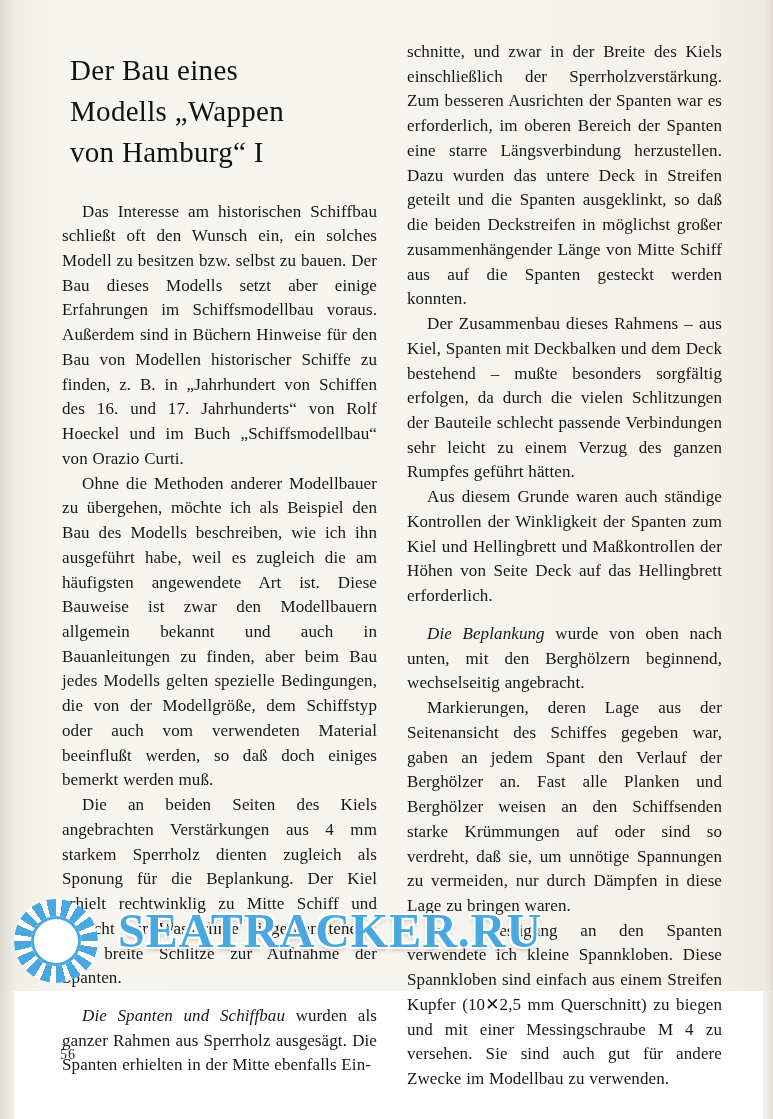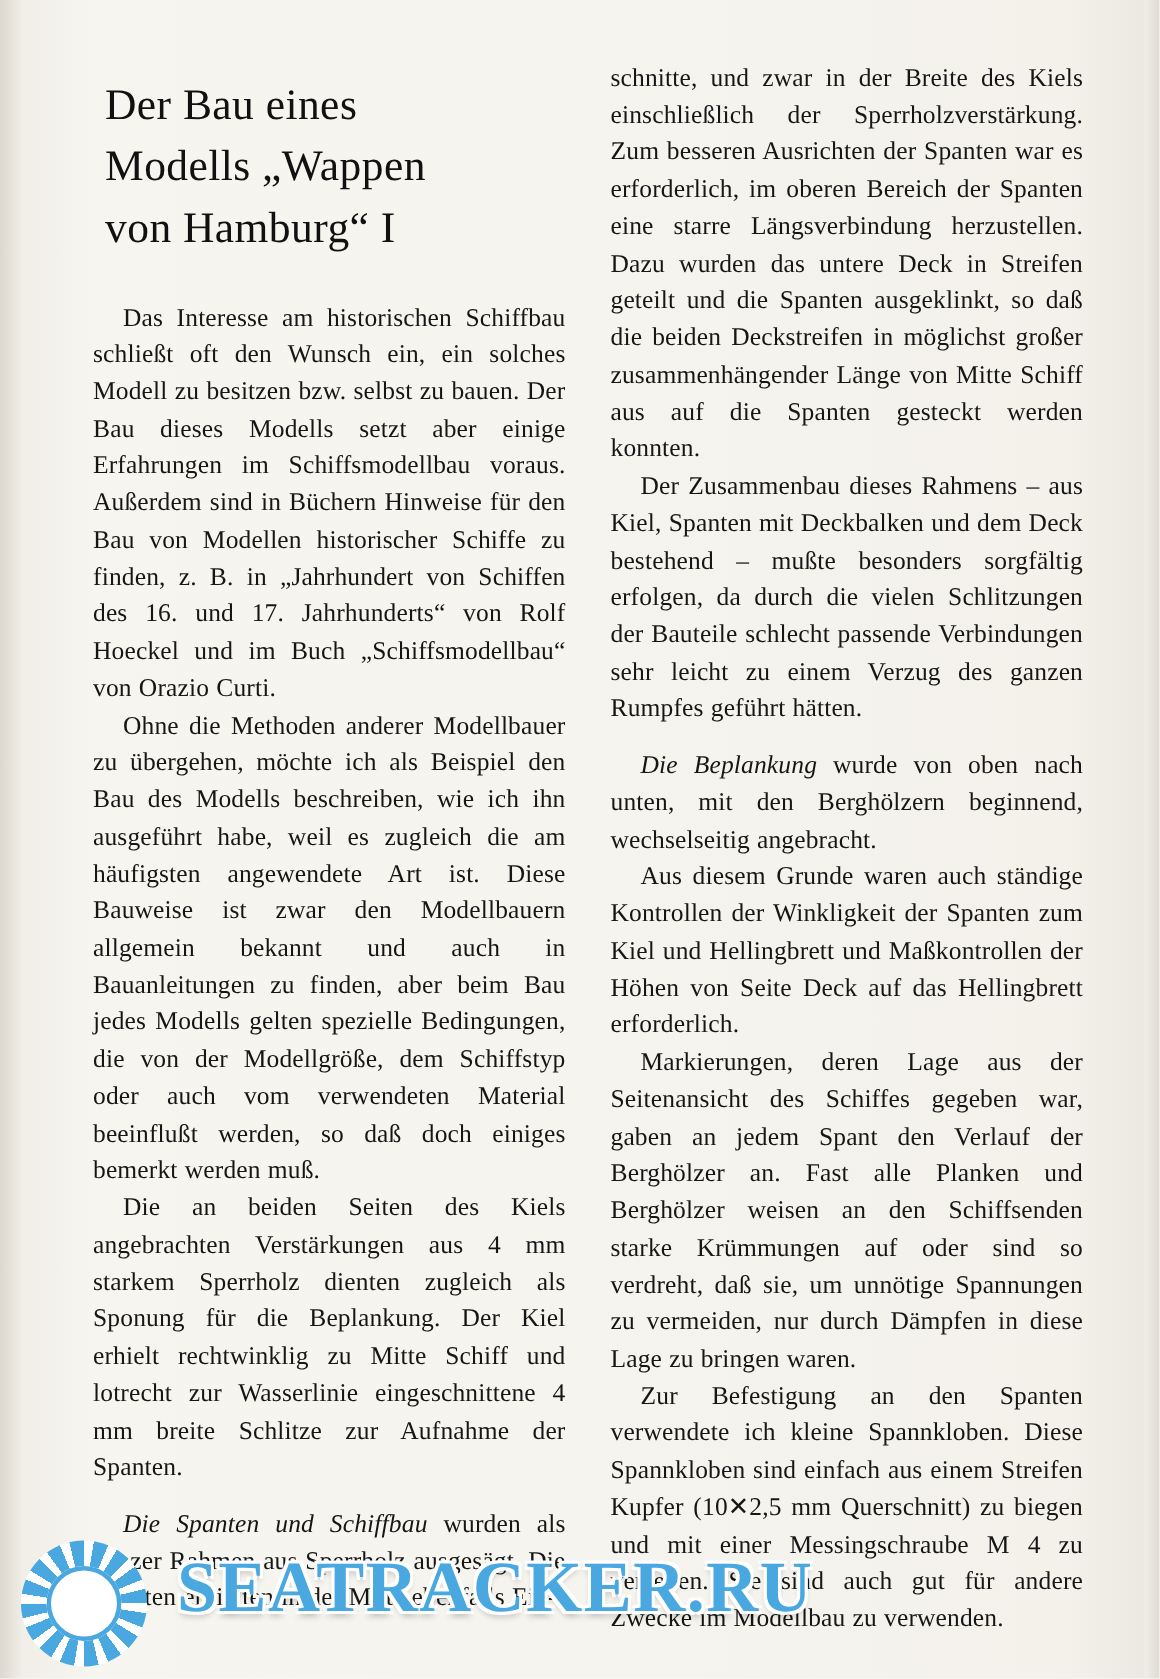--- a/index.html
+++ b/index.html
@@ -12,21 +12,21 @@
     background: #ffffff;
     font-family: "Liberation Serif", serif;
     overflow: hidden;
     position: relative;
   }
   .page {
     position: absolute;
     left: 0;
     top: 0;
     width: 773px;
-    height: 1119px;
+    height: 991px;
     background: #f5f3ee;
     background-image: linear-gradient(90deg, #efece5 0%, #f7f5f0 8%, #f6f4ef 50%, #f3f1ea 92%, #eae7e0 100%);
     box-sizing: border-box;
   }
   .scan-edge-left {
     position: absolute;
     left: 0; top: 0;
     width: 14px; height: 1119px;
     background: linear-gradient(90deg, #d9d5cc 0%, #efece5 100%);
     opacity: .85;
@@ -169,22 +169,22 @@
 
       <p class="body indent">Das Interesse am historischen Schiffbau schließt oft den Wunsch ein, ein solches Modell zu besitzen bzw. selbst zu bauen. Der Bau dieses Modells setzt aber einige Erfahrungen im Schiffsmodellbau voraus. Außerdem sind in Büchern Hinweise für den Bau von Modellen historischer Schiffe zu finden, z. B. in „Jahrhundert von Schiffen des 16. und 17. Jahrhunderts“ von Rolf Hoeckel und im Buch „Schiffsmodellbau“ von Orazio Curti.</p>
       <p class="body indent">Ohne die Methoden anderer Modellbauer zu übergehen, möchte ich als Beispiel den Bau des Modells beschreiben, wie ich ihn ausgeführt habe, weil es zugleich die am häufigsten angewendete Art ist. Diese Bauweise ist zwar den Modellbauern allgemein bekannt und auch in Bauanleitungen zu finden, aber beim Bau jedes Modells gelten spezielle Bedingungen, die von der Modellgröße, dem Schiffstyp oder auch vom verwendeten Material beeinflußt werden, so daß doch einiges bemerkt werden muß.</p>
       <p class="body indent">Die an beiden Seiten des Kiels angebrachten Verstärkungen aus 4 mm starkem Sperrholz dienten zugleich als Sponung für die Beplankung. Der Kiel erhielt rechtwinklig zu Mitte Schiff und lotrecht zur Wasserlinie eingeschnittene 4 mm breite Schlitze zur Aufnahme der Spanten.</p>
       <p class="body indent spaced-before"><span class="ital">Die Spanten und Schiffbau</span><span> wurden als ganzer Rahmen aus Sperrholz ausgesägt. Die Spanten erhielten in der Mitte ebenfalls Ein-</span></p>
     </div>
 
     <div class="col">
       <p class="body">schnitte, und zwar in der Breite des Kiels einschließlich der Sperrholzverstärkung. Zum besseren Ausrichten der Spanten war es erforderlich, im oberen Bereich der Spanten eine starre Längsverbindung herzustellen. Dazu wurden das untere Deck in Streifen geteilt und die Spanten ausgeklinkt, so daß die beiden Deckstreifen in möglichst großer zusammenhängender Länge von Mitte Schiff aus auf die Spanten gesteckt werden konnten.</p>
       <p class="body indent">Der Zusammenbau dieses Rahmens – aus Kiel, Spanten mit Deckbalken und dem Deck bestehend – mußte besonders sorgfältig erfolgen, da durch die vielen Schlitzungen der Bauteile schlecht passende Verbindungen sehr leicht zu einem Verzug des ganzen Rumpfes geführt hätten.</p>
+      <p class="body indent">Aus diesem Grunde waren auch ständige Kontrollen der Winkligkeit der Spanten zum Kiel und Hellingbrett und Maßkontrollen der Höhen von Seite Deck auf das Hellingbrett erforderlich.</p>
       <p class="body indent spaced-before"><span class="ital">Die Beplankung</span><span> wurde von oben nach unten, mit den Berghölzern beginnend, wechselseitig angebracht.</span></p>
-      <p class="body indent">Aus diesem Grunde waren auch ständige Kontrollen der Winkligkeit der Spanten zum Kiel und Hellingbrett und Maßkontrollen der Höhen von Seite Deck auf das Hellingbrett erforderlich.</p>
       <p class="body indent">Markierungen, deren Lage aus der Seitenansicht des Schiffes gegeben war, gaben an jedem Spant den Verlauf der Berghölzer an. Fast alle Planken und Berghölzer weisen an den Schiffsenden starke Krümmungen auf oder sind so verdreht, daß sie, um unnötige Spannungen zu vermeiden, nur durch Dämpfen in diese Lage zu bringen waren.</p>
       <p class="body indent">Zur Befestigung an den Spanten verwendete ich kleine Spannkloben. Diese Spannkloben sind einfach aus einem Streifen Kupfer (10✕2,5 mm Querschnitt) zu biegen und mit einer Messingschraube M 4 zu versehen. Sie sind auch gut für andere Zwecke im Modellbau zu verwenden.</p>
     </div>
 
   </div>
 
   <div class="page-number">56</div>
 
   <div class="watermark">
     <div class="wm-sun">

